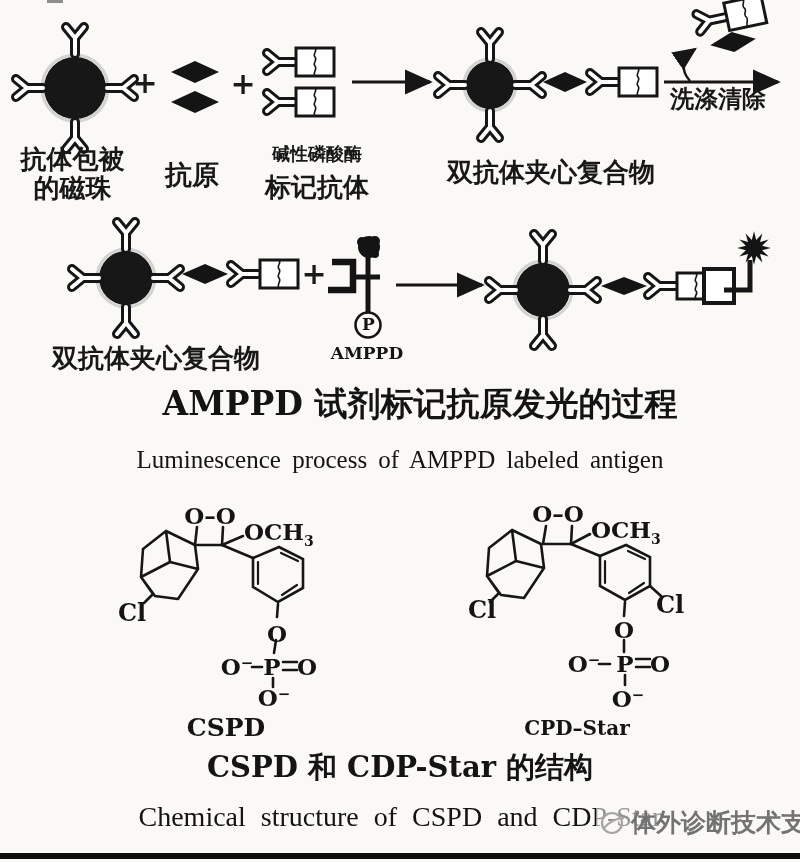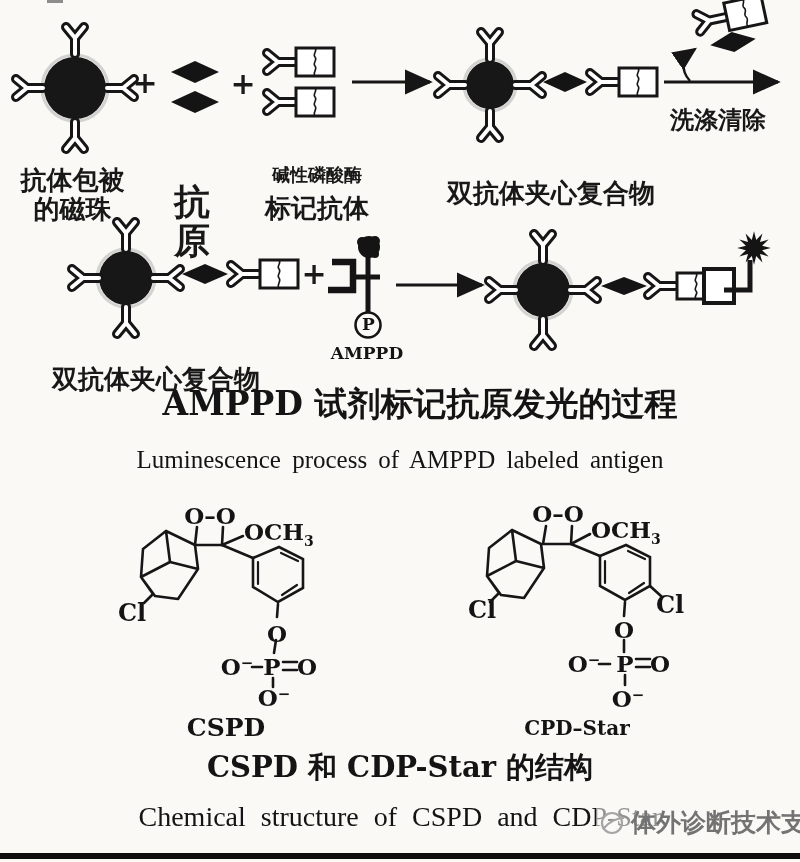--- a/index.html
+++ b/index.html
@@ -5,21 +5,21 @@
   html,body{margin:0;padding:0;}
   .page{
     position:relative;width:800px;height:862px;overflow:hidden;
     background:#faf9f6;
     font-family:"Liberation Sans",sans-serif;
     color:#1a1a1a;
   }
   svg{display:block;}
   .art{position:absolute;left:0;top:0;}
   .lbl{position:absolute;text-align:center;line-height:1.08;}
-  .zh{font-family:Liberation Serif, serif;font-weight:bold;color:#181818;margin-top:20px;}
+  .zh{font-family:Liberation Mono, monospace;font-weight:bold;color:#181818;}
   .chem{font-family:"DejaVu Serif","Liberation Serif",serif;font-weight:bold;color:#141414;}
   .enserif{font-family:"Liberation Serif","DejaVu Serif",serif;color:#141414;}
   .sub3{font-size:14px;vertical-align:-6px;}
   .supminus{font-size:15px;vertical-align:7px;}
   .plus{font-weight:bold;font-family:"DejaVu Serif",serif;font-size:30px;}
   .watermark{
     position:absolute;display:flex;align-items:center;gap:3px;
     color:#737373;font-size:25px;font-weight:bold;
     background:rgba(250,249,246,0.55);white-space:nowrap;
   }
@@ -164,21 +164,21 @@
       <path d="M625,675 L625,685"></path>
       <path d="M512,530 L541,544 M512,530 L489,548 M489,548 L487,576 M487,576 L499,593
                M541,544 L544,568 M544,568 L524,598 M524,598 L501,595 M501,595 L487,576
                M512,530 L516,561 M516,561 L487,576 M516,561 L544,568 M499,593 L490,602"></path>
     </g>
   </svg>
 
   <div class="lbl zh" style="left:5px;top:147px;width:135px;font-size:26px;">抗体包被</div>
   <div class="lbl zh" style="left:5px;top:176px;width:135px;font-size:26px;">的磁珠</div>
   <div class="lbl plus" style="position:absolute;left:131px;top:67px;width:28px;">+</div>
-  <div class="lbl zh" style="left:157px;top:163px;width:70px;font-size:36px;">抗原</div>
+  <div class="lbl zh" style="left:157px;top:163px;width:70px;font-size:27px;">抗原</div>
   <div class="lbl plus" style="position:absolute;left:229px;top:68px;width:28px;">+</div>
   <div class="lbl zh" style="left:247px;top:146px;width:140px;font-size:18px;">碱性磷酸酶</div>
   <div class="lbl zh" style="left:247px;top:175px;width:140px;font-size:26px;">标记抗体</div>
   <div class="lbl zh" style="left:442px;top:160px;width:218px;font-size:26px;">双抗体夹心复合物</div>
   <div class="lbl zh" style="left:665px;top:88px;width:106px;font-size:24px;">洗涤清除</div>
 
   <div class="lbl zh" style="left:50px;top:346px;width:212px;font-size:26px;">双抗体夹心复合物</div>
   <div class="lbl plus" style="position:absolute;left:300px;top:258px;width:28px;">+</div>
   <div class="lbl chem" style="left:357px;top:314px;width:23px;height:21px;line-height:21px;font-size:17px;">P</div>
   <div class="lbl chem" style="left:317px;top:344px;width:100px;font-size:17px;">AMPPD</div>

